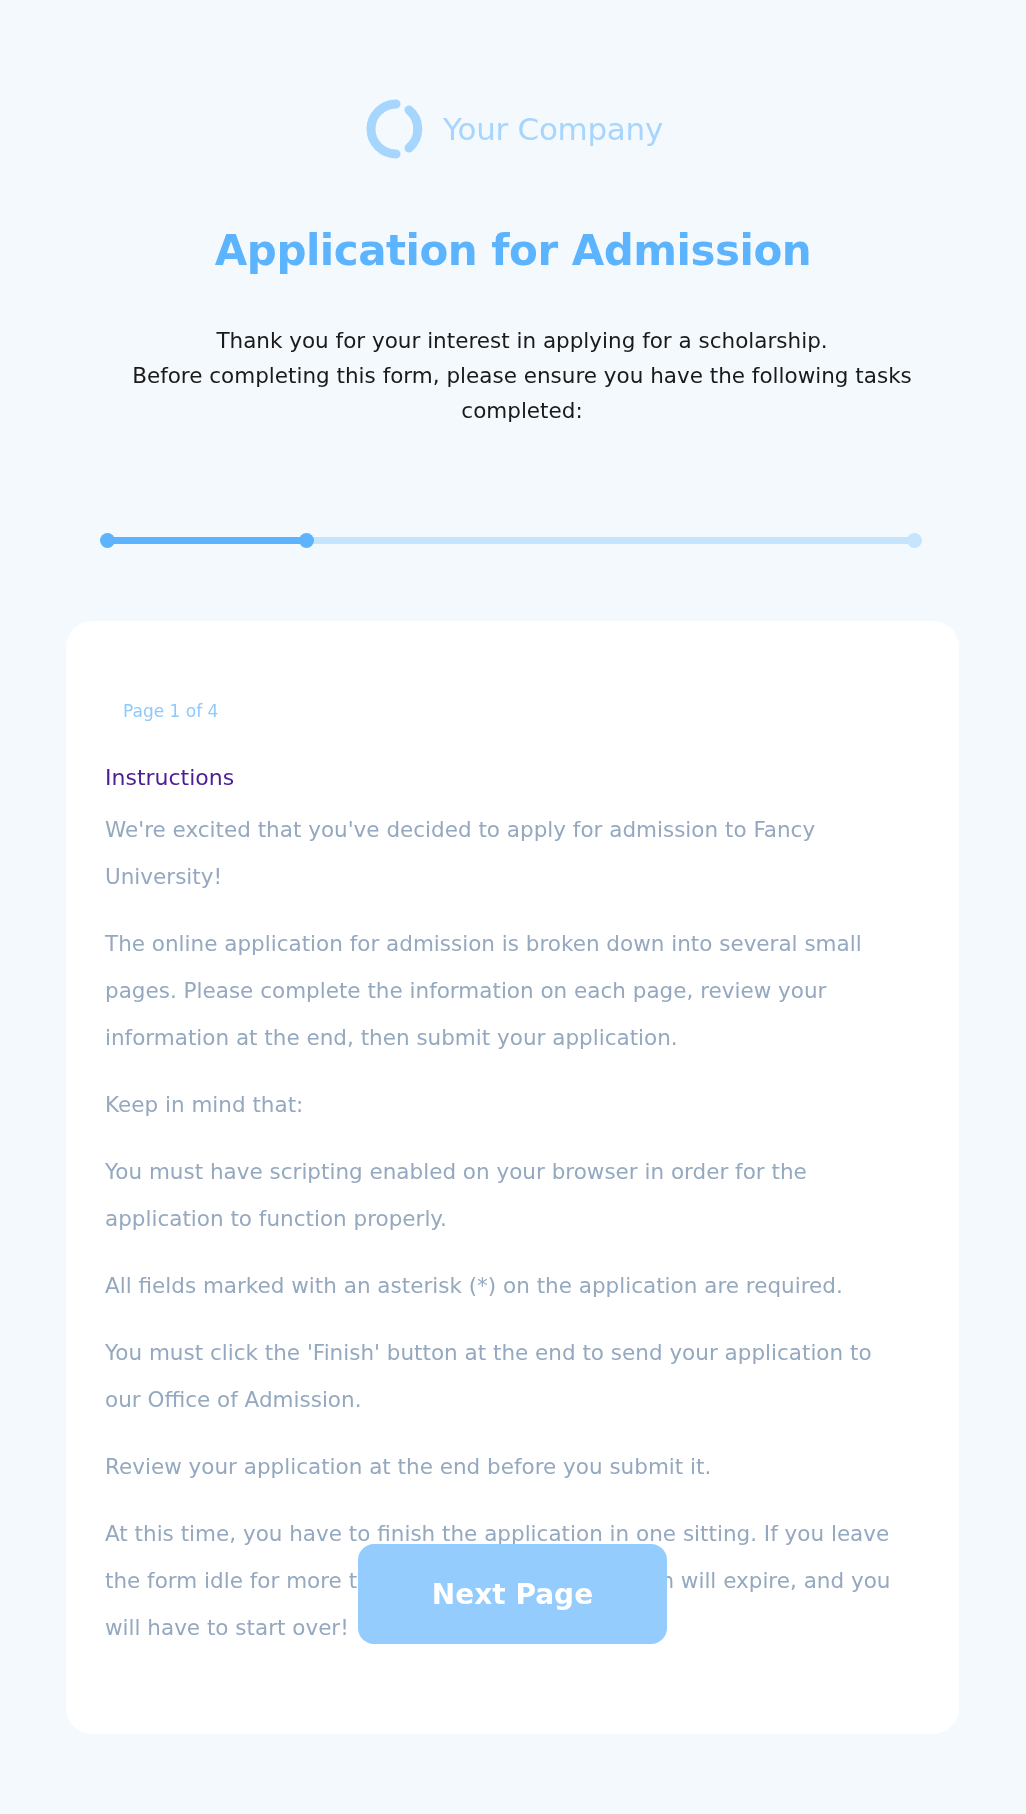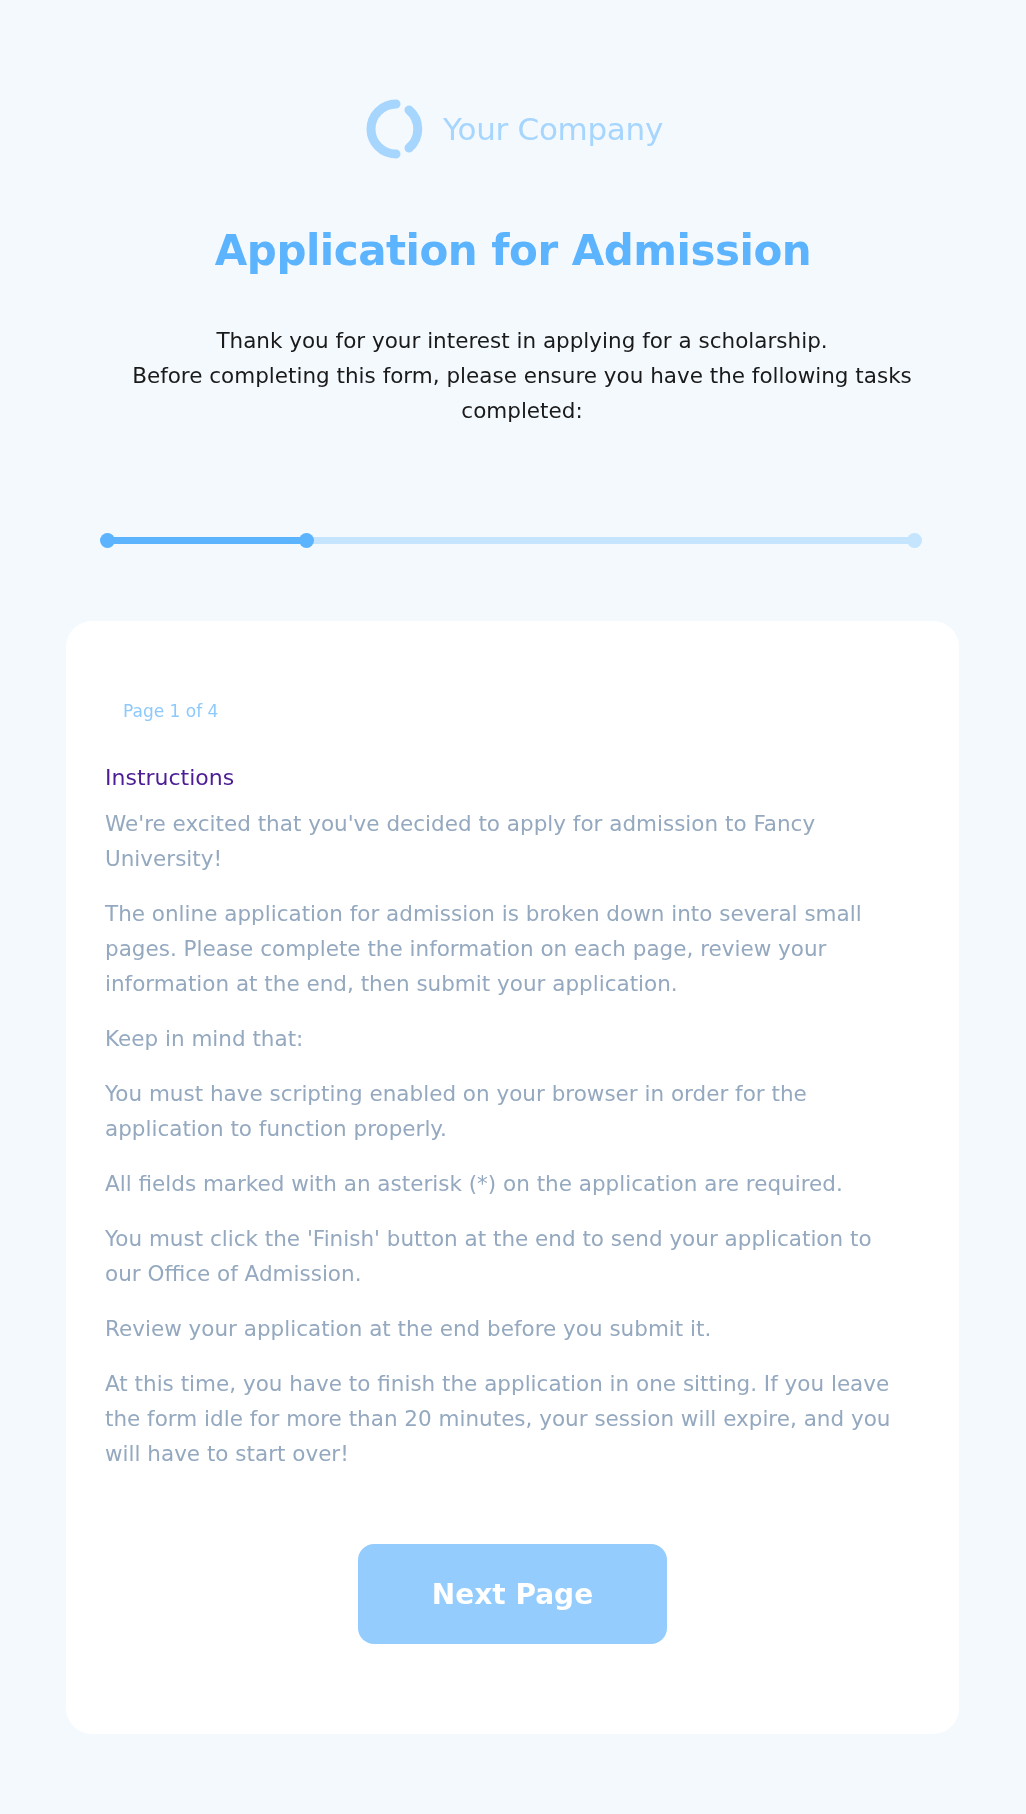--- a/index.html
+++ b/index.html
@@ -119,21 +119,21 @@
     }
     .instructions {
       position: absolute;
       top: 806px;
       left: 105px;
       width: 800px;
     }
     .instructions p {
       margin: 0 0 20px 0;
       font-size: 21.5px;
-      line-height: 35px;
+      line-height: 47px;
       color: #94a8bf;
     }
     .next-button {
       position: absolute;
       top: 1544px;
       left: 358px;
       width: 309px;
       height: 100px;
       background: #94cdfd;
       border: none;

